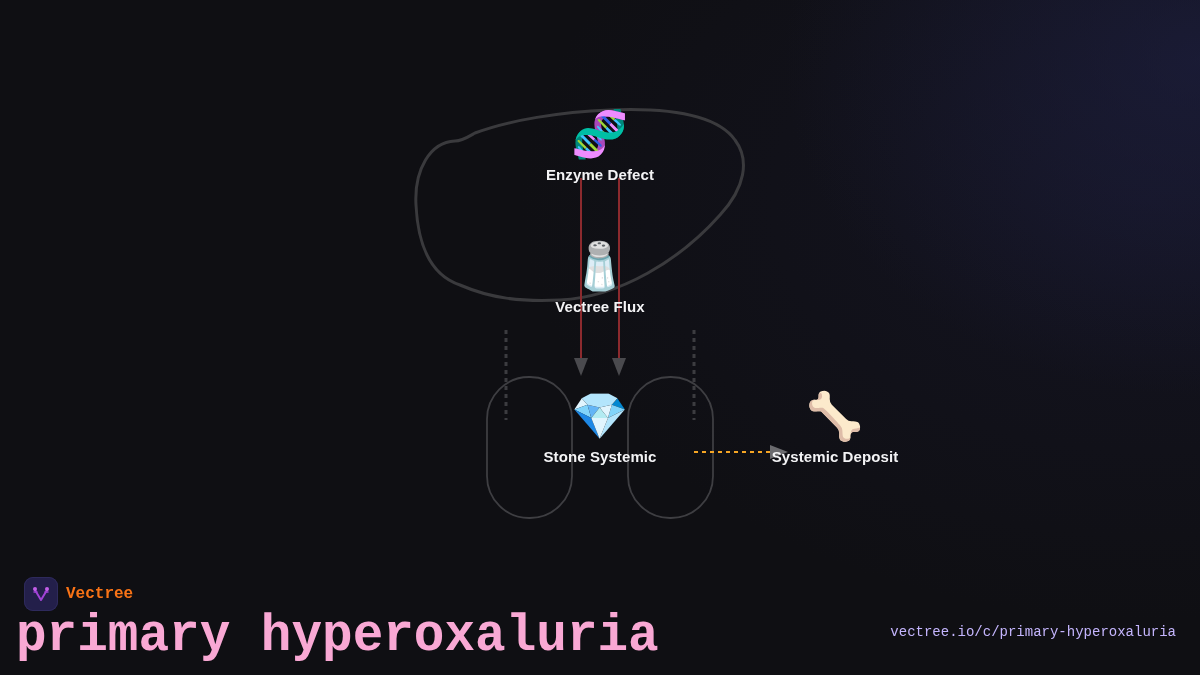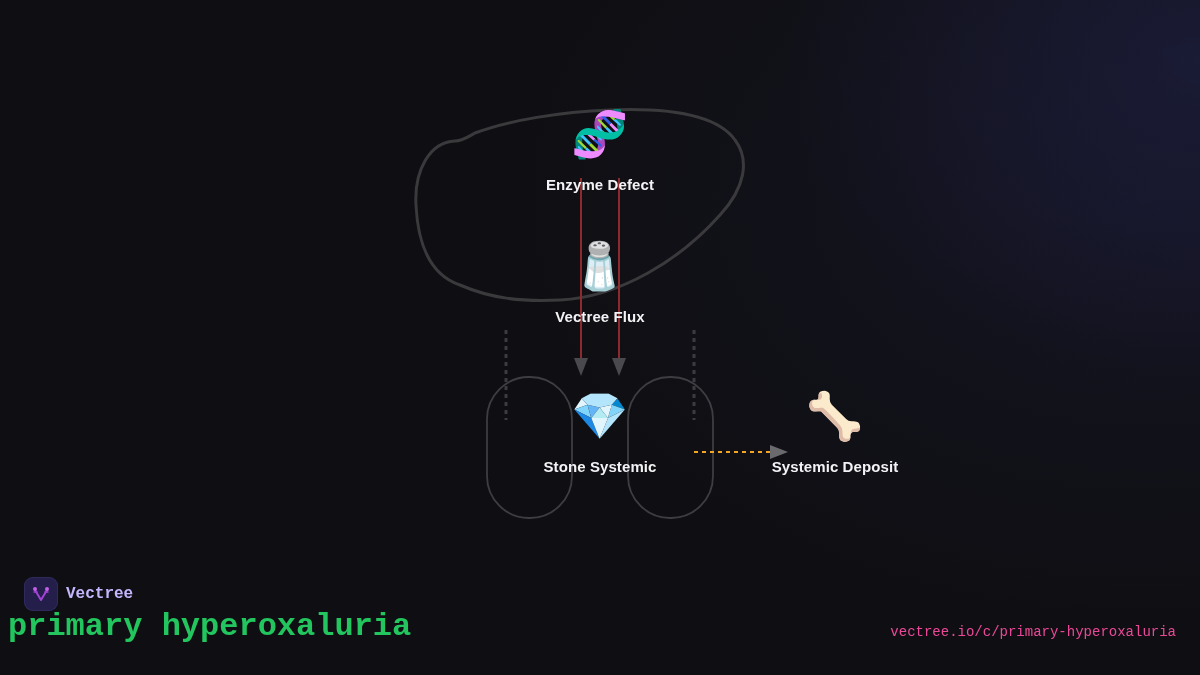--- a/index.html
+++ b/index.html
@@ -19,46 +19,46 @@
     svg.diagram { position: absolute; left: 0; top: 0; }
     .node {
       position: absolute; transform: translateX(-50%);
       display: flex; flex-direction: column; align-items: center;
     }
     .node .emoji {
       font-size: 46px; line-height: 52px; height: 52px;
       font-family: "DejaVu Sans", sans-serif;
     }
     .node .label {
-      font-weight: bold; font-size: 15px; color: #f3f3f5; margin-top: 16px;
+      font-weight: bold; font-size: 15px; color: #f3f3f5; margin-top: 6px;
       white-space: nowrap; letter-spacing: 0.1px;
     }
     .brand {
       position: absolute; left: 24px; top: 577px;
       display: flex; align-items: center; gap: 8px;
     }
     .brand-logo {
       width: 34px; height: 34px; border-radius: 9px;
       background: #231f4a; display: flex; align-items: center; justify-content: center;
       box-shadow: inset 0 0 0 1px #2e2a5c;
     }
     .brand-name {
       font-family: "Liberation Mono", monospace; font-weight: bold;
-      font-size: 16px; color: #c4b5fd;
+      font-size: 16px; color: #f97316;
     }
     .title {
-      position: absolute; left: 8px; top: 608px;
+      position: absolute; left: 16px; top: 608px;
       font-family: "Liberation Mono", monospace; font-weight: bold;
-      font-size: 32px; color: #22c55e; letter-spacing: 0px;
+      font-size: 51px; color: #f9a8d4; letter-spacing: 0px;
       white-space: nowrap;
     }
     .url {
       position: absolute; right: 24px; top: 624px;
       font-family: "Liberation Mono", monospace;
-      font-size: 14px; color: #ec4899; white-space: nowrap;
+      font-size: 14px; color: #c4b5fd; white-space: nowrap;
     }
   </style>
 </head>
 <body>
 
 <div class="bg-glow"></div>
 
 <svg class="diagram" width="1200" height="675">
   <defs>
     <marker id="arrowGray" markerWidth="14" markerHeight="18" refX="7" refY="16" orient="auto-start-reverse" markerUnits="userSpaceOnUse">

